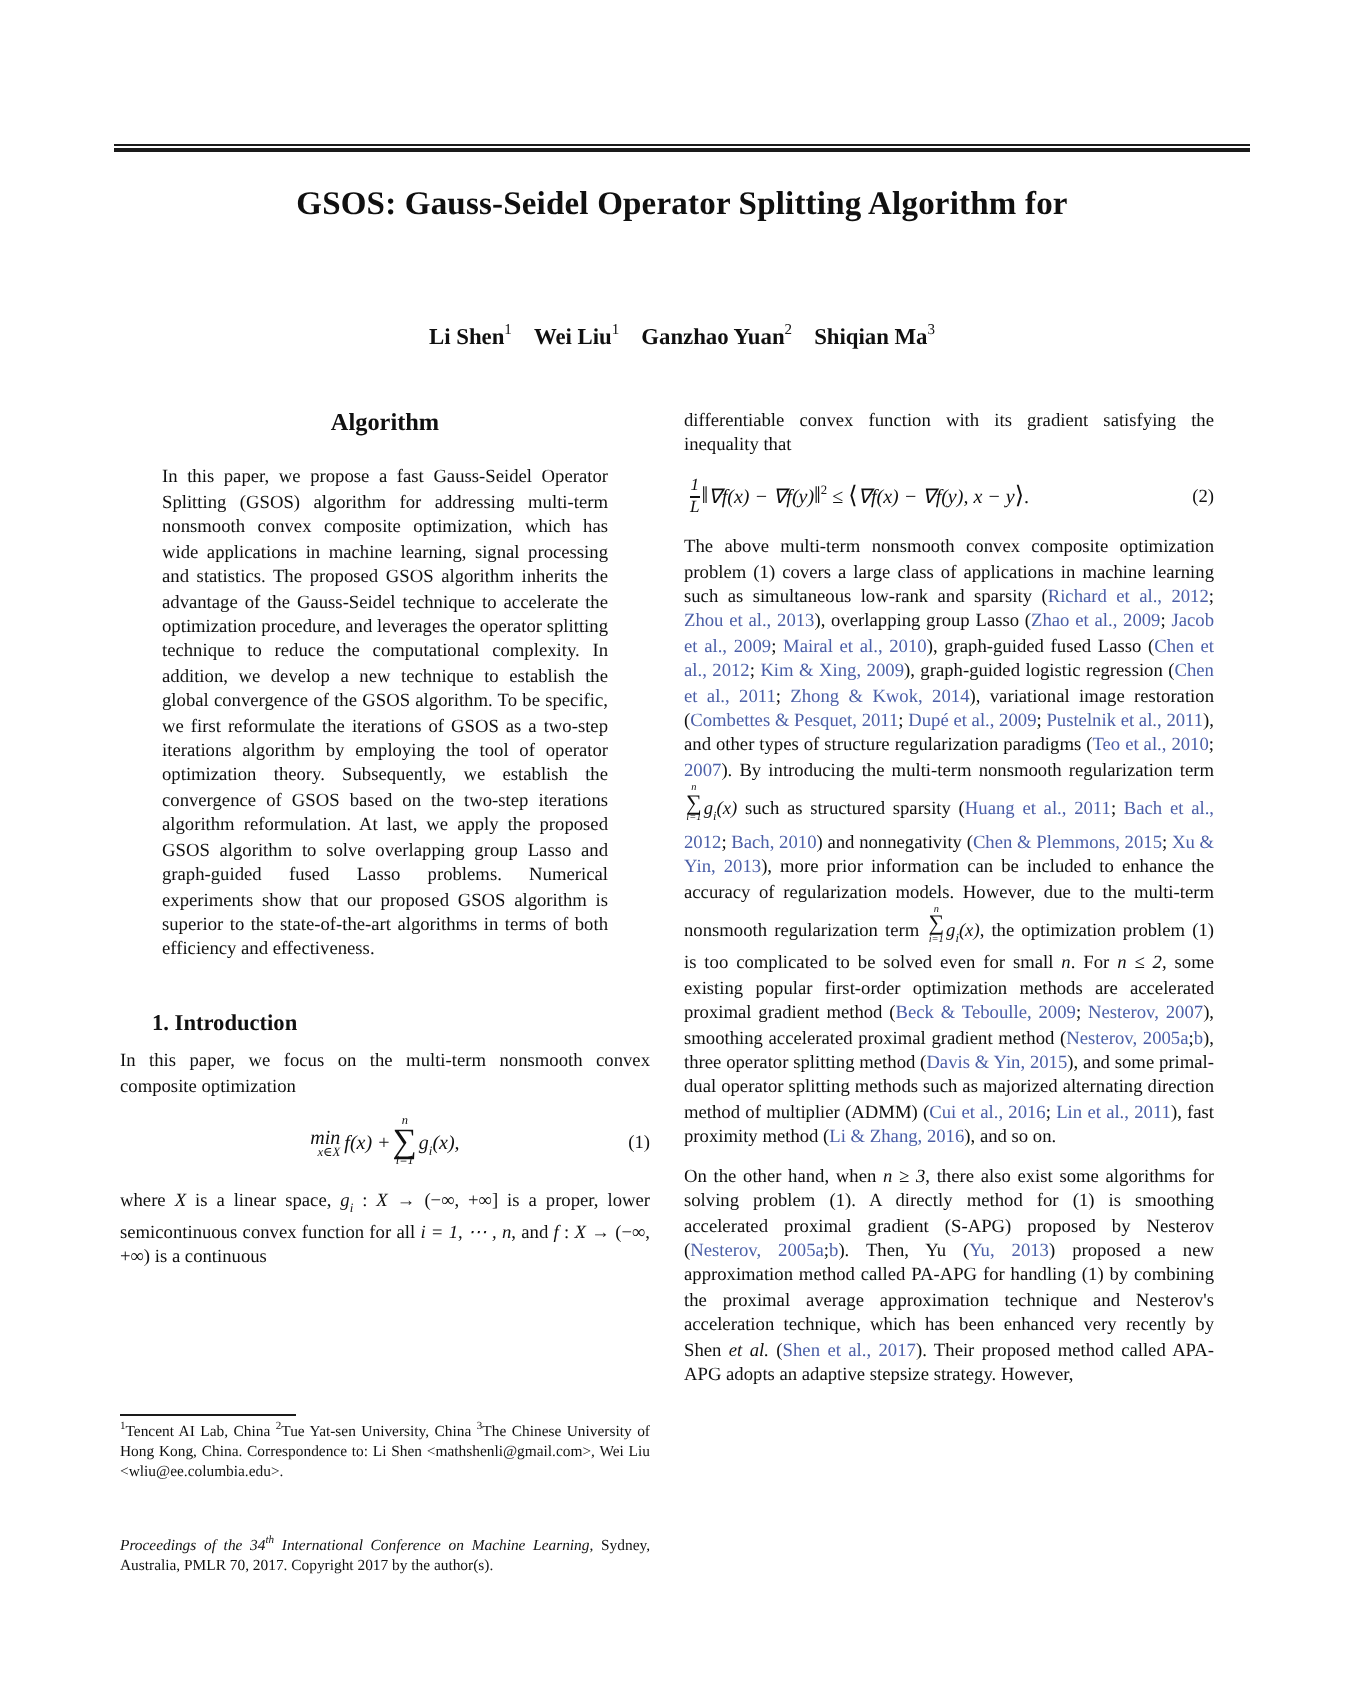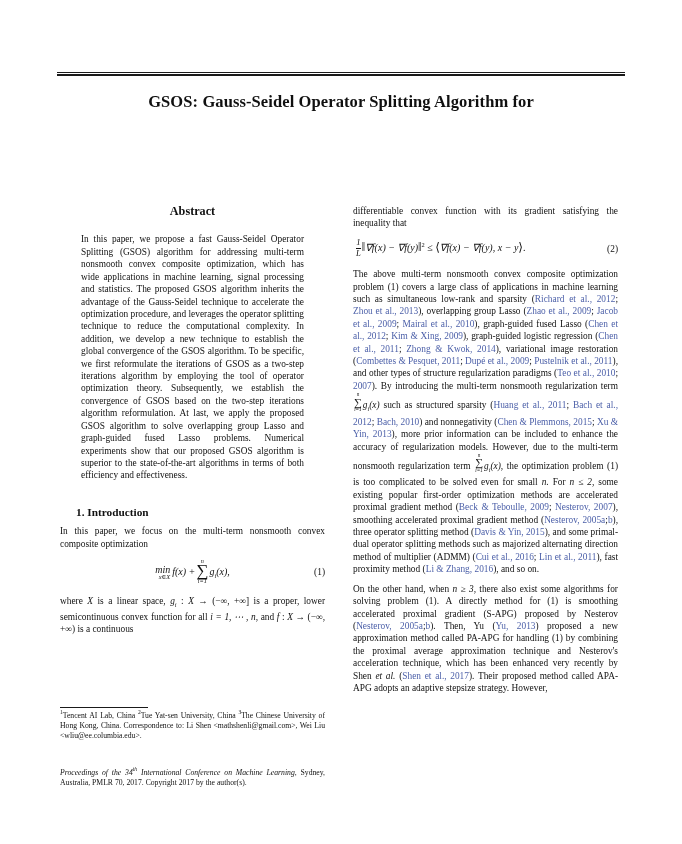--- a/index.html
+++ b/index.html
@@ -66,21 +66,21 @@
   .col {
     position: absolute;
     top: 205px;
     width: 265px;
     font-size: 9.35px;
     line-height: 12.42px;
     text-align: justify;
     text-justify: inter-word;
   }
   .col-left  { left: 60px; }
-  .col-right { left: 353px; width: 265px; }
+  .col-right { left: 342px; width: 265px; }
 
   .abs-head {
     text-align: center;
     font-size: 12.2px;
     font-weight: bold;
     margin: 0 0 7px 0;
   }
   .abs-body {
     margin: 16px;
     padding: 0 5px;
@@ -204,24 +204,27 @@
   <div class="rule-wrap">
     <div class="rule-thin"></div>
     <div class="rule-gap"></div>
     <div class="rule-thick"></div>
   </div>
 
   <div class="title">
     <div>GSOS: Gauss-Seidel Operator Splitting Algorithm for</div>
   </div>
 
+  <div class="authors">
+    <span class="au"><span>Li Shen</span><sup>1</sup></span><span class="sep"></span><span class="au"><span>Wei Liu</span><sup>1</sup></span><span class="sep"></span><span class="au"><span>Ganzhao Yuan</span><sup>2</sup></span><span class="sep"></span><span class="au"><span>Shiqian Ma</span><sup>3</sup></span>
+  </div>
 
   <div class="col col-left">
 
-    <div class="abs-head">Abstract</div>
+    <div class="abs-head">Algorithm</div>
     <p class="abs-body">In this paper, we propose a fast Gauss-Seidel Operator Splitting (GSOS) algorithm for addressing multi-term nonsmooth convex composite optimization, which has wide applications in machine learning, signal processing and statistics. The proposed GSOS algorithm inherits the advantage of the Gauss-Seidel technique to accelerate the optimization procedure, and leverages the operator splitting technique to reduce the computational complexity. In addition, we develop a new technique to establish the global convergence of the GSOS algorithm. To be specific, we first reformulate the iterations of GSOS as a two-step iterations algorithm by employing the tool of operator optimization theory. Subsequently, we establish the convergence of GSOS based on the two-step iterations algorithm reformulation. At last, we apply the proposed GSOS algorithm to solve overlapping group Lasso and graph-guided fused Lasso problems. Numerical experiments show that our proposed GSOS algorithm is superior to the state-of-the-art algorithms in terms of both efficiency and effectiveness.</p>
 
     <div class="sec-head">1. Introduction</div>
 
     <p class="body">In this paper, we focus on the multi-term nonsmooth convex composite optimization</p>
 
     <div class="eq">
       <span class="minop">
         <span class="lab mathi">min</span>
         <span class="sub"><span class="mathi">x</span><span>∈</span><span class="cal">X</span></span>

